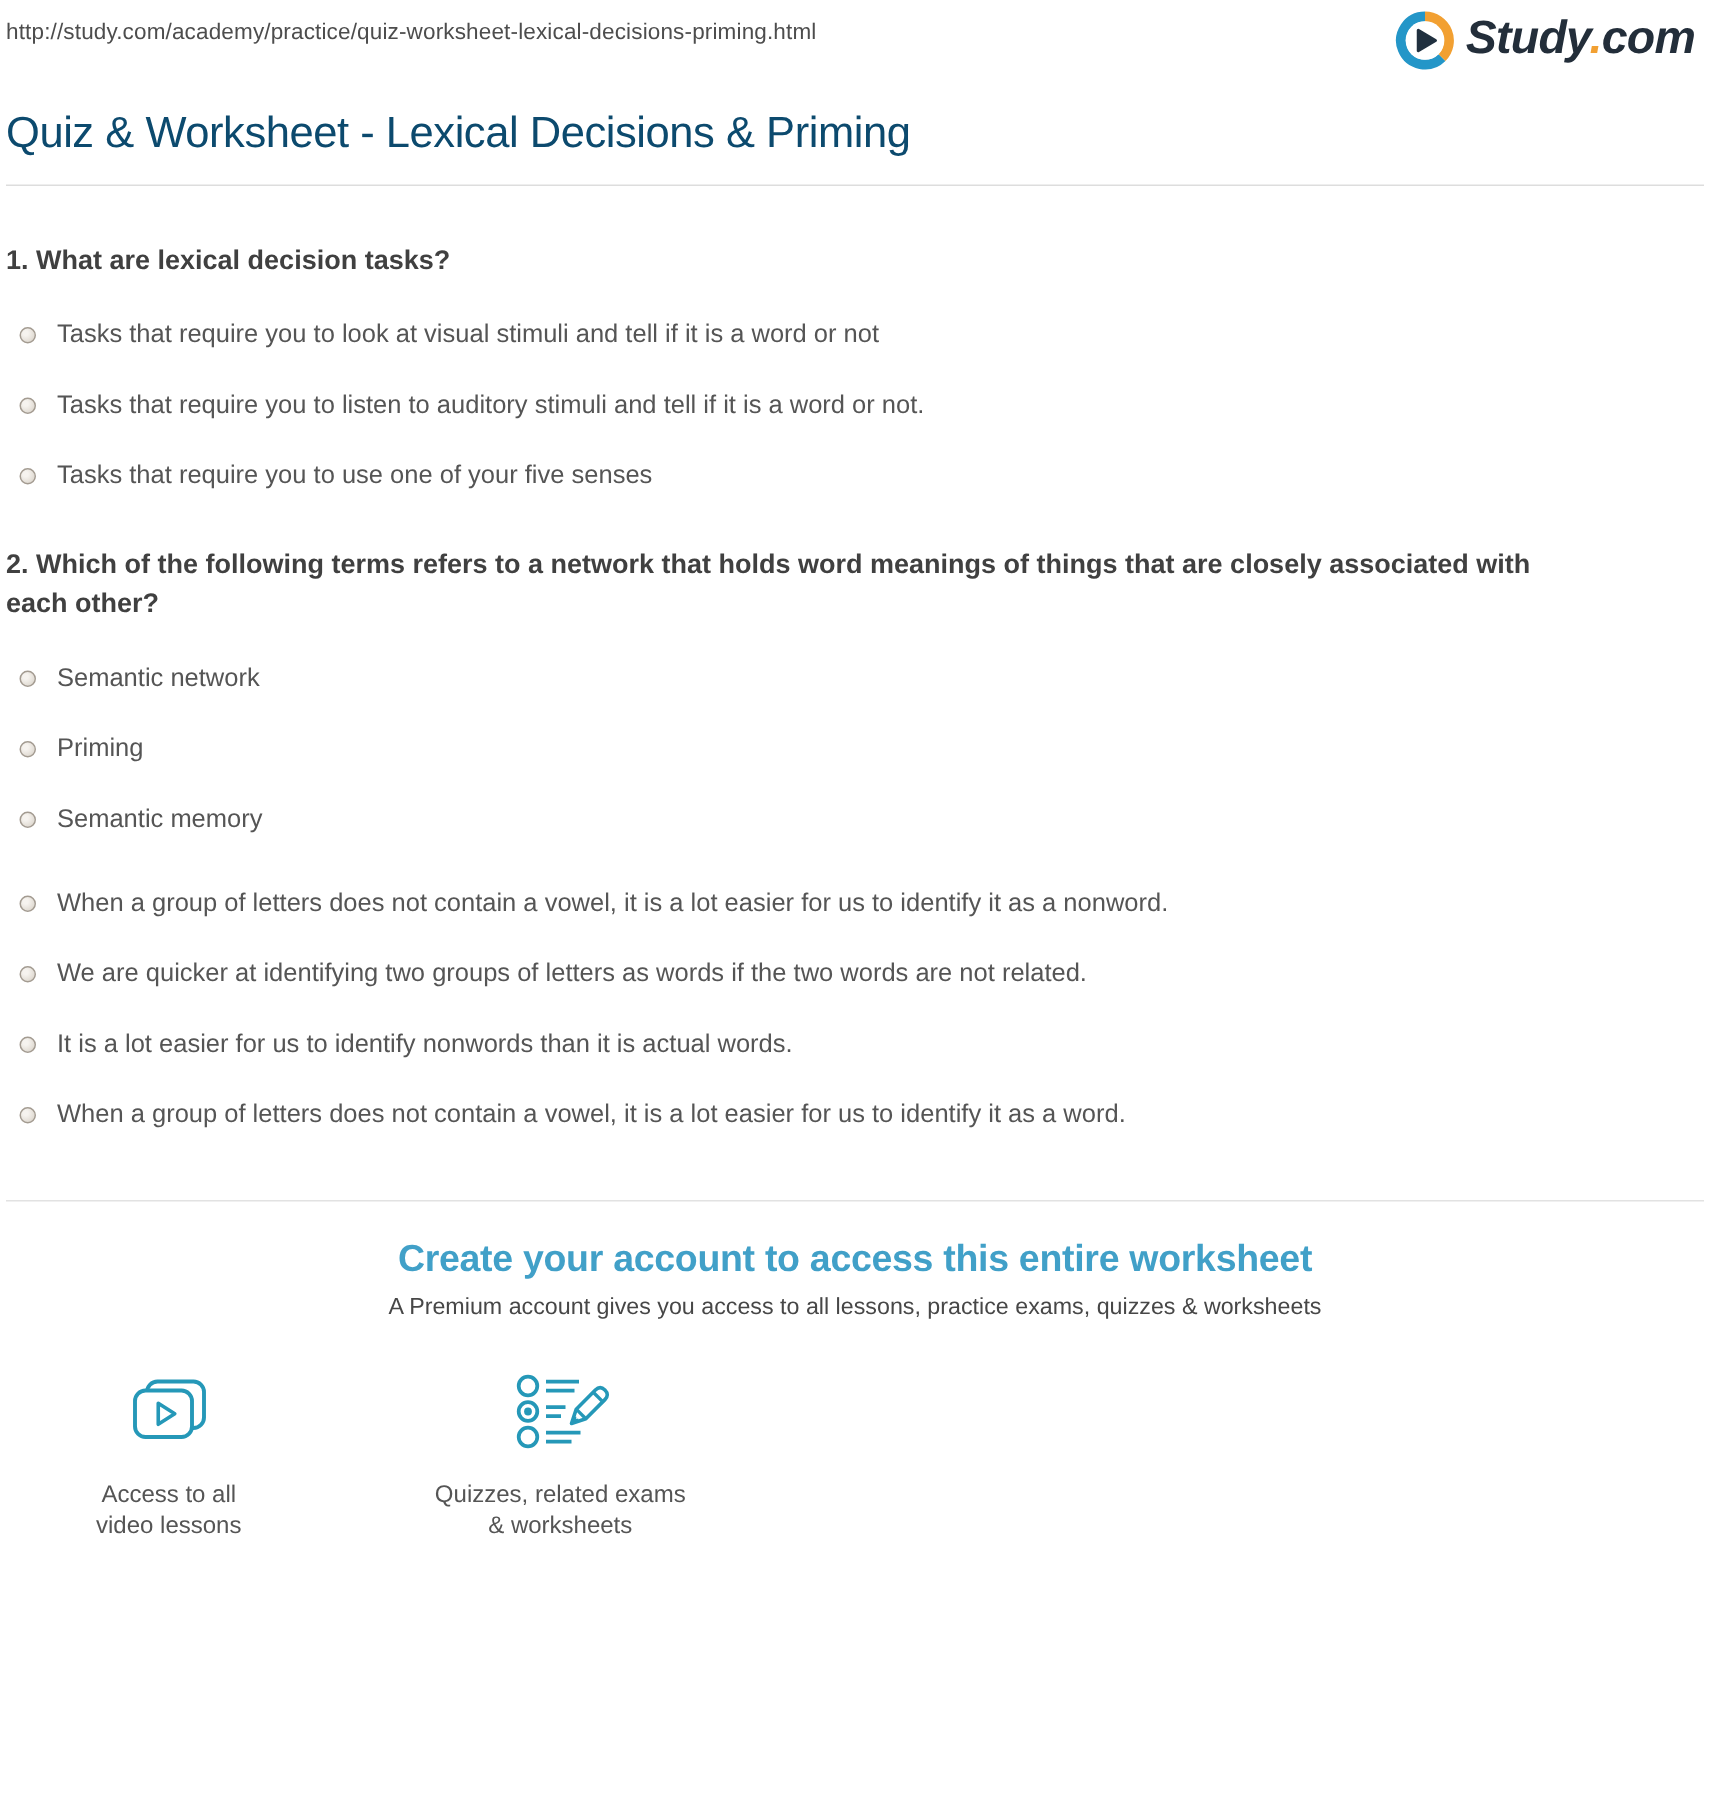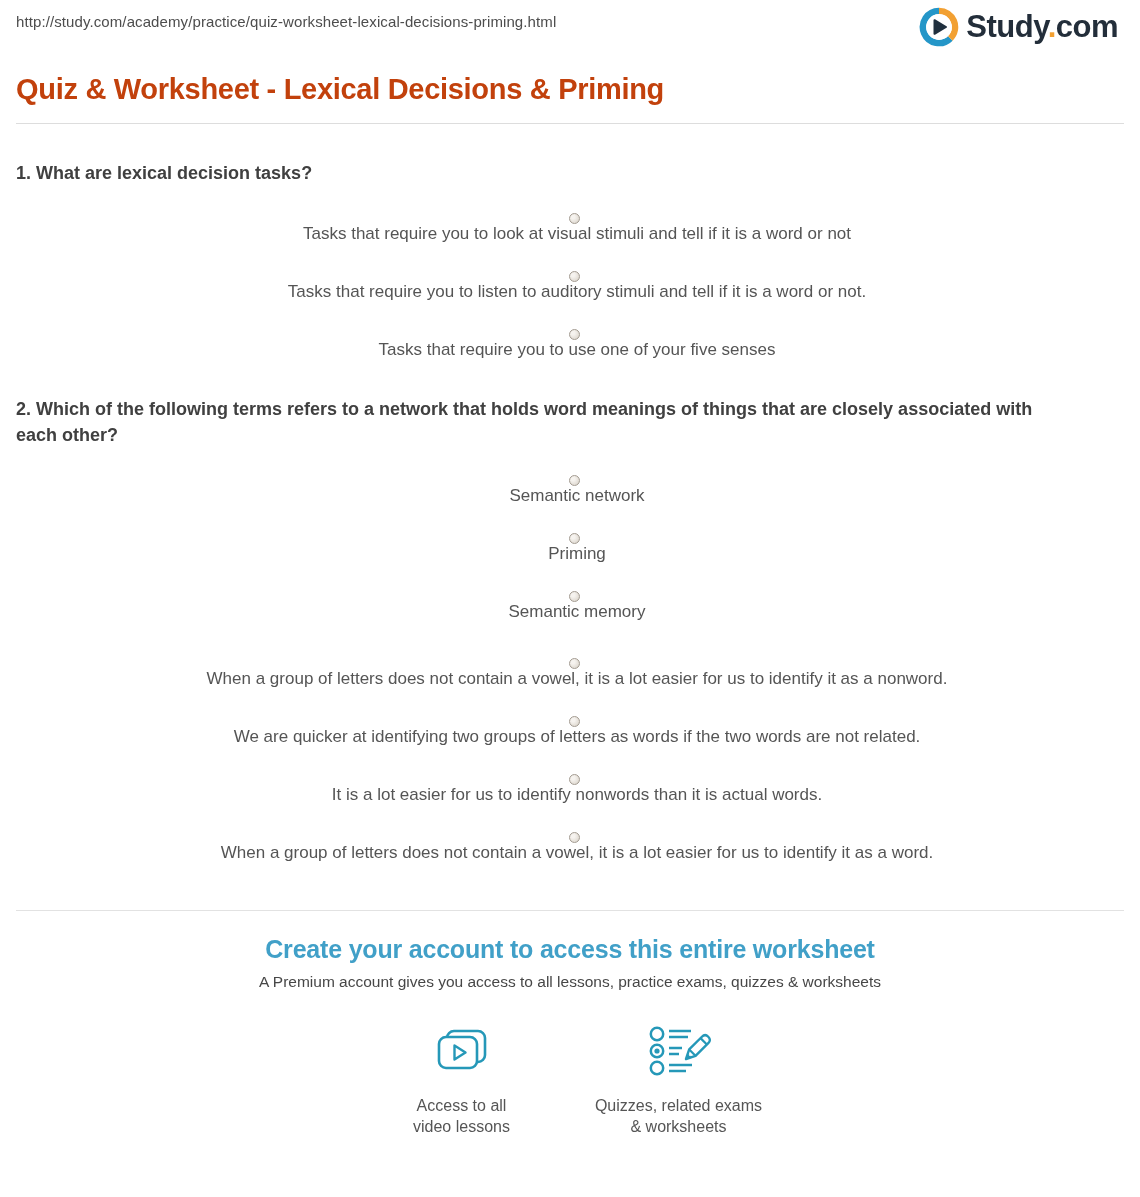--- a/index.html
+++ b/index.html
@@ -2,55 +2,55 @@
 <html><head>
 <meta charset="utf-8">
 <style>
   * { margin: 0; padding: 0; box-sizing: border-box; }
   html, body { background: #fff; }
   body {
     width: 1140px;
     font-family: "Liberation Sans", sans-serif;
     color: #555;
   }
-  .page { width: 1140px; min-height: 1197px; padding: 0 16px; position: relative; }
+  .page { width: 1140px; min-height: 1197px; padding: 0 4px; position: relative; }
 
   
   .header { position: relative; height: 58px; }
   .page-url {
     padding-top: 13px;
     font-size: 15px;
     color: #4d4d4d;
     letter-spacing: 0.1px;
   }
   .logo {
     position: absolute;
     top: 7px;
     right: 6px;
     display: flex;
-    align-items: center;
     text-decoration: none;
     cursor: pointer;
+    font-style: italic;
   }
   .logo-icon { display: inline-flex; margin-right: 7px; }
   .logo-text {
     font-size: 31px;
     font-weight: 700;
     color: #232e3a;
     letter-spacing: -0.5px;
   }
   .logo-dot { color: #f2a032; }
 
   
   h1.page-title {
     margin-top: 15px;
     font-size: 29px;
-    font-weight: 700;
+    font-weight: 400;
     letter-spacing: -0.3px;
-    color: #c2410c;
+    color: #0c4a6e;
   }
   hr.rule {
     border: none;
     border-top: 1px solid #ddd;
     margin-top: 17px;
   }
 
   
   .question { margin-top: 36px; }
   .question-text {
@@ -59,21 +59,20 @@
     color: #404040;
     max-width: 1040px;
     line-height: 1.45;
   }
   .options { margin-top: 27px; }
   .option {
     display: flex;
     align-items: center;
     margin-bottom: 27px;
     cursor: pointer;
-    flex-direction: column;
   }
   .radio {
     flex: 0 0 auto;
     width: 11px;
     height: 11px;
     margin-left: 9px;
     border-radius: 50%;
     border: 1px solid #a39b91;
     background: radial-gradient(circle at 35% 35%, #f6f3ef 20%, #dcd6cd 85%);
   }
@@ -95,21 +94,21 @@
   }
   .cta-sub {
     margin-top: 9px;
     font-size: 15.5px;
     color: #474747;
     text-align: center;
   }
   .features {
     margin-top: 32px;
     display: flex;
-    justify-content: center;
+    gap: 44px;
   }
   .feature { width: 217px; }
   .feature-icon { display: inline-block; height: 58px; }
   .feature-label {
     margin-top: 10px;
     font-size: 16px;
     color: #555;
     line-height: 1.32;
   }
   .feature-label span { display: block; }

